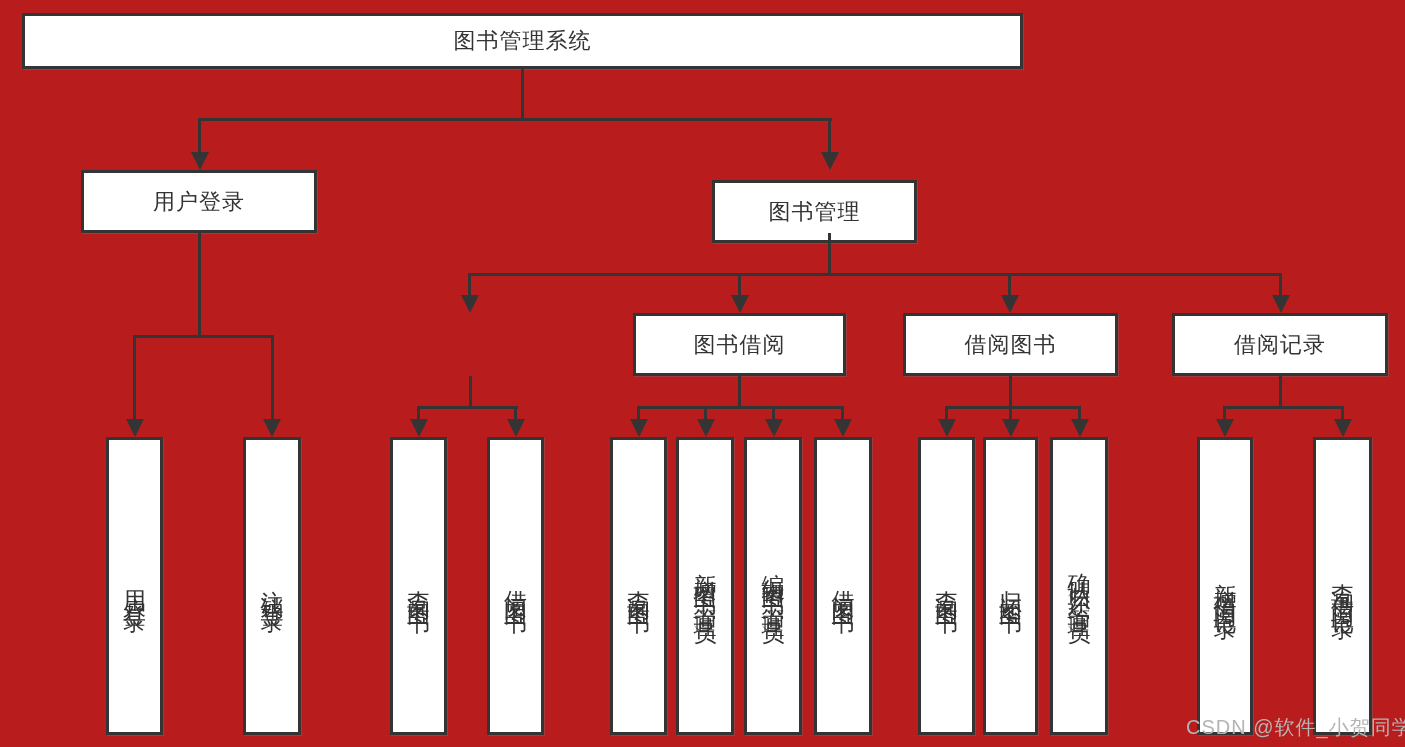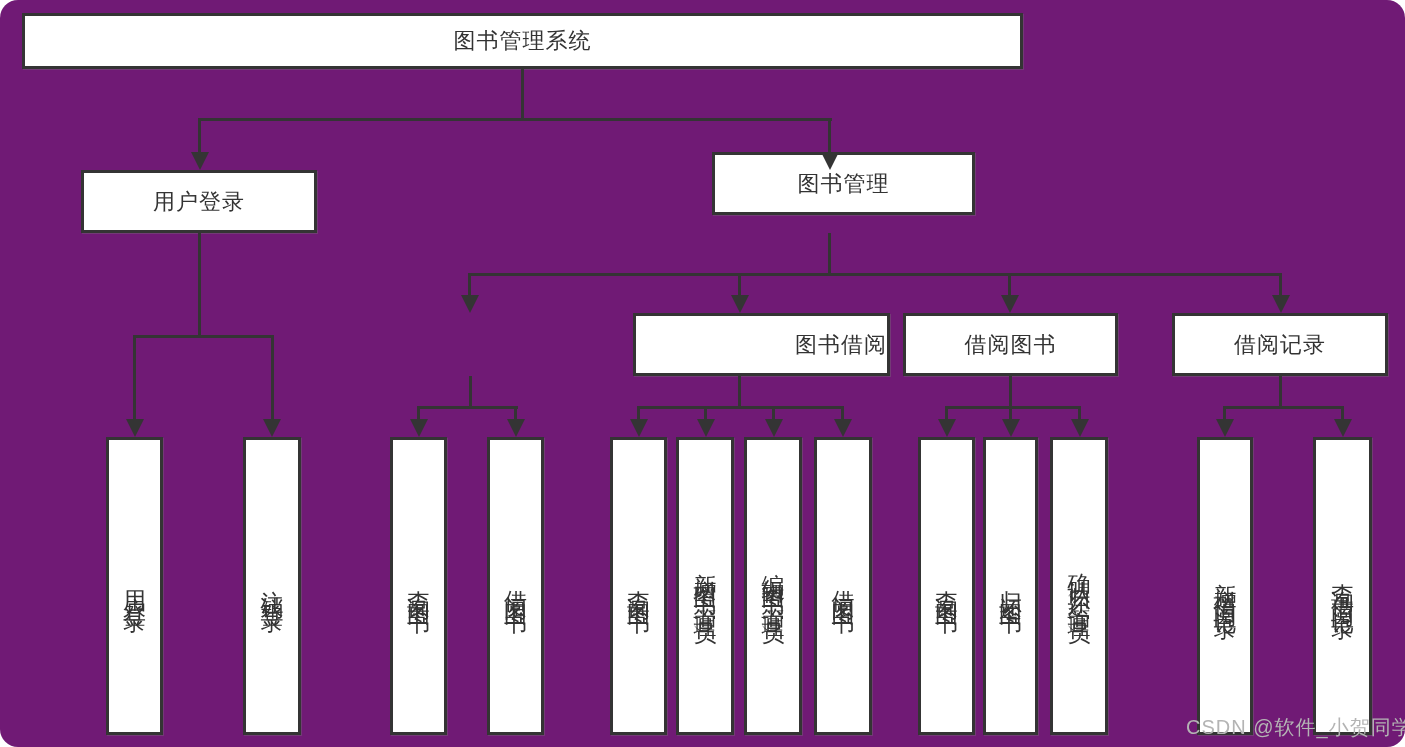--- a/index.html
+++ b/index.html
@@ -1,23 +1,22 @@
 <!DOCTYPE html>
 <html><head>
 <meta charset="utf-8">
 <style>
   html,body{margin:0;padding:0;background:#ffffff;}
   #stage{
     position:relative;
     width:1405px;height:747px;
-    background:#701a75;
+    background:#b91c1c;
     font-family:"Liberation Sans",sans-serif;
     color:#333333;
     overflow:hidden;
-    border-radius:18px;
   }
   .node{
     position:absolute;
     box-sizing:border-box;
     border:3px solid #343434;
     background:#ffffff;
     display:flex;
     align-items:center;
     justify-content:center;
     box-shadow:1px 1px 0 rgba(120,120,120,0.35);
@@ -58,26 +57,26 @@
 <div id="stage">
 
   <div class="node h" style="left:22px;top:13px;width:1001px;height:56px;">
     <span>图书管理系统</span>
   </div>
 
   <div class="node h" style="left:81px;top:170px;width:236px;height:63px;">
     <span>用户登录</span>
   </div>
 
-  <div class="node h" style="left:712px;top:152px;width:263px;height:63px;">
+  <div class="node h" style="left:712px;top:180px;width:205px;height:63px;">
     <span>图书管理</span>
   </div>
 
 
-  <div class="node h" style="left:633px;top:313px;width:257px;height:63px;justify-content:flex-end;">
+  <div class="node h" style="left:633px;top:313px;width:213px;height:63px;">
     <span>图书借阅</span>
   </div>
 
   <div class="node h" style="left:903px;top:313px;width:215px;height:63px;">
     <span>借阅图书</span>
   </div>
 
   <div class="node h" style="left:1172px;top:313px;width:216px;height:63px;">
     <span>借阅记录</span>
   </div>

